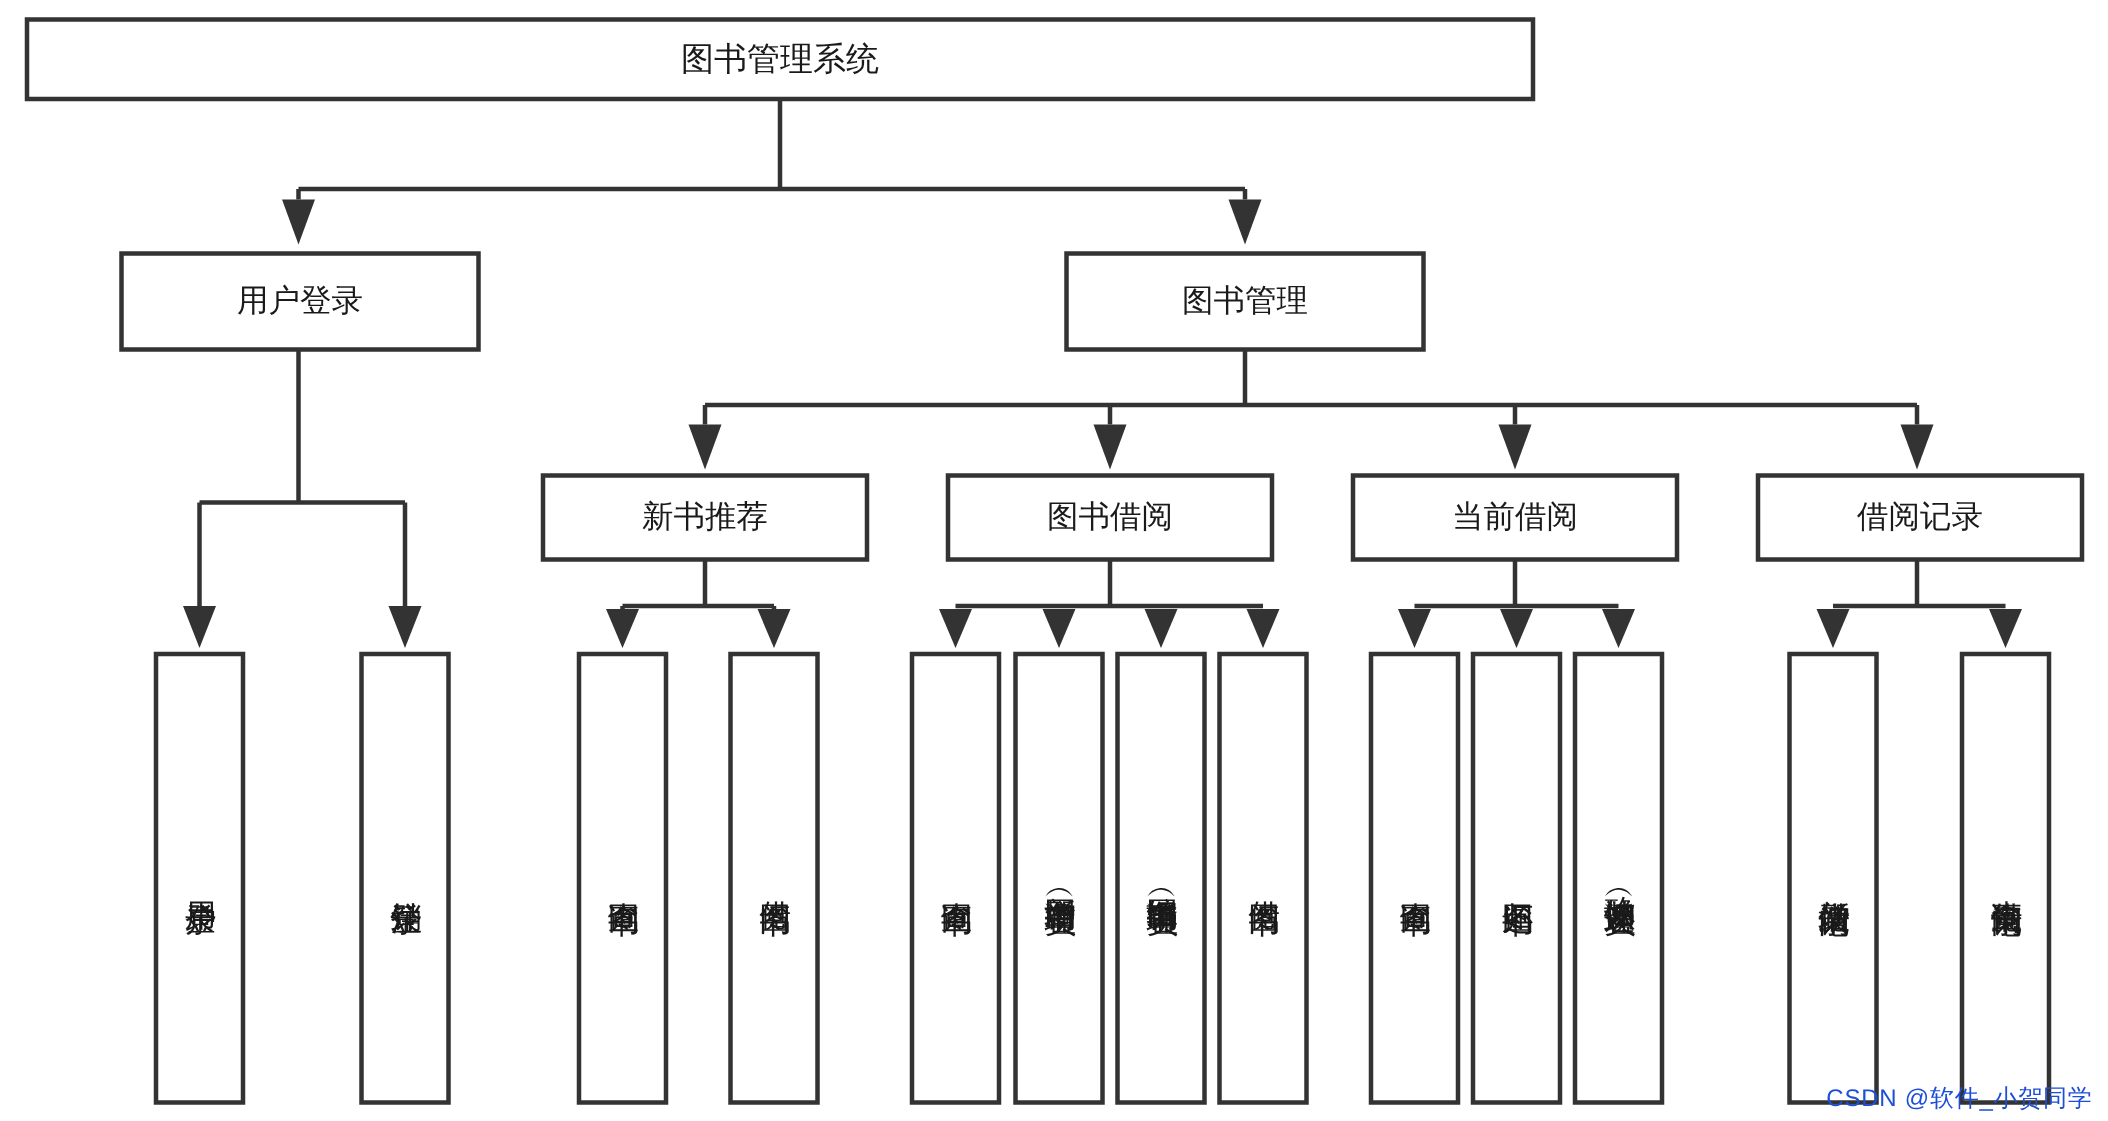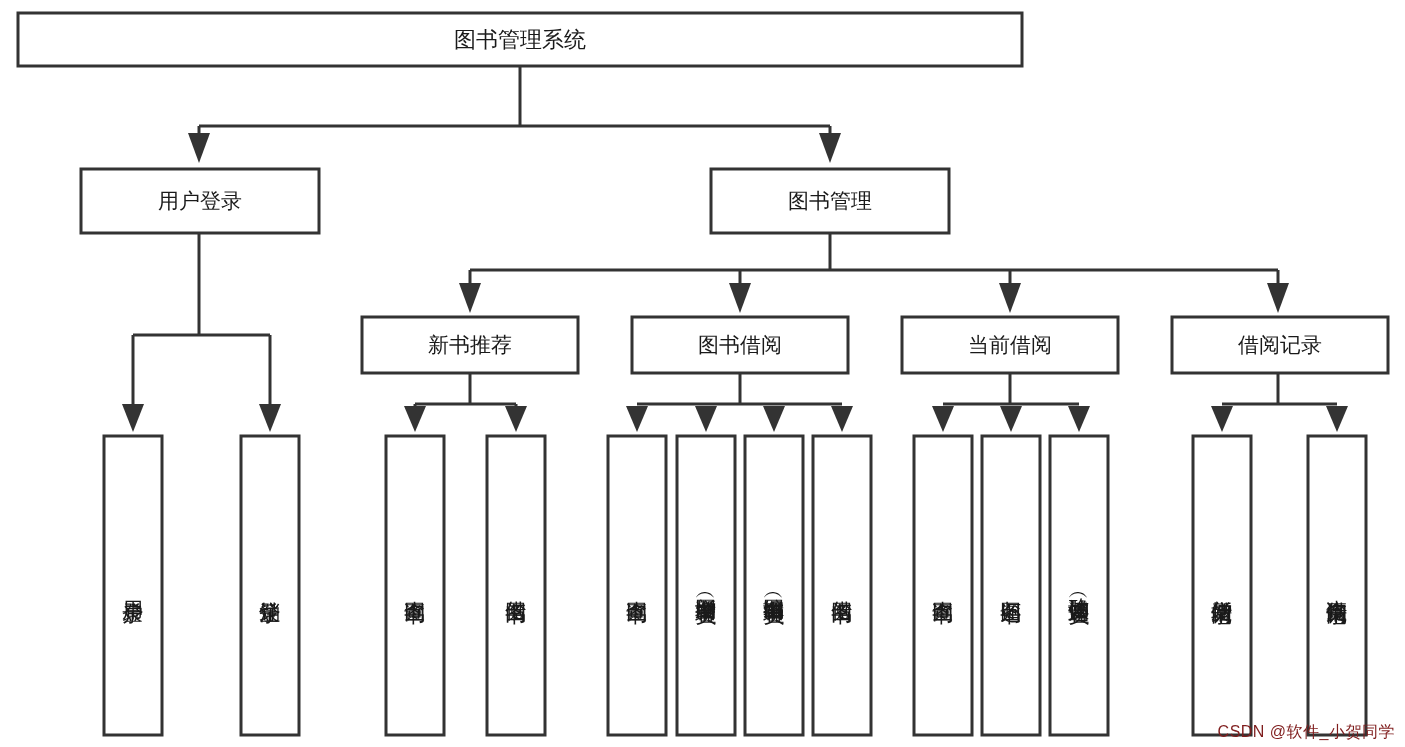--- a/index.html
+++ b/index.html
@@ -73,21 +73,21 @@
     letter-spacing: 1px;
     white-space: nowrap;
     text-align: center;
   }
   .watermark {
     position: absolute;
     right: 10px;
     bottom: 4px;
     font-family: "Liberation Sans", sans-serif;
     font-size: 16px;
-    color: #7f1d1d;
+    color: #1d4ed8;
     white-space: nowrap;
     letter-spacing: 0.5px;
   }
 </style>
 </head>
 <body>
 
 <div id="diagram-root">
 
   <svg class="tree-canvas" viewBox="0 0 1405 747">

